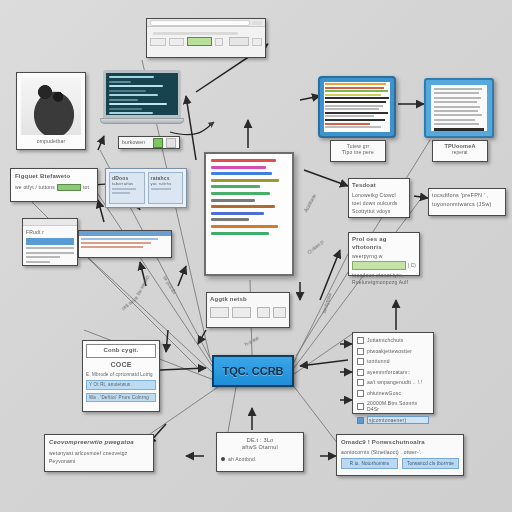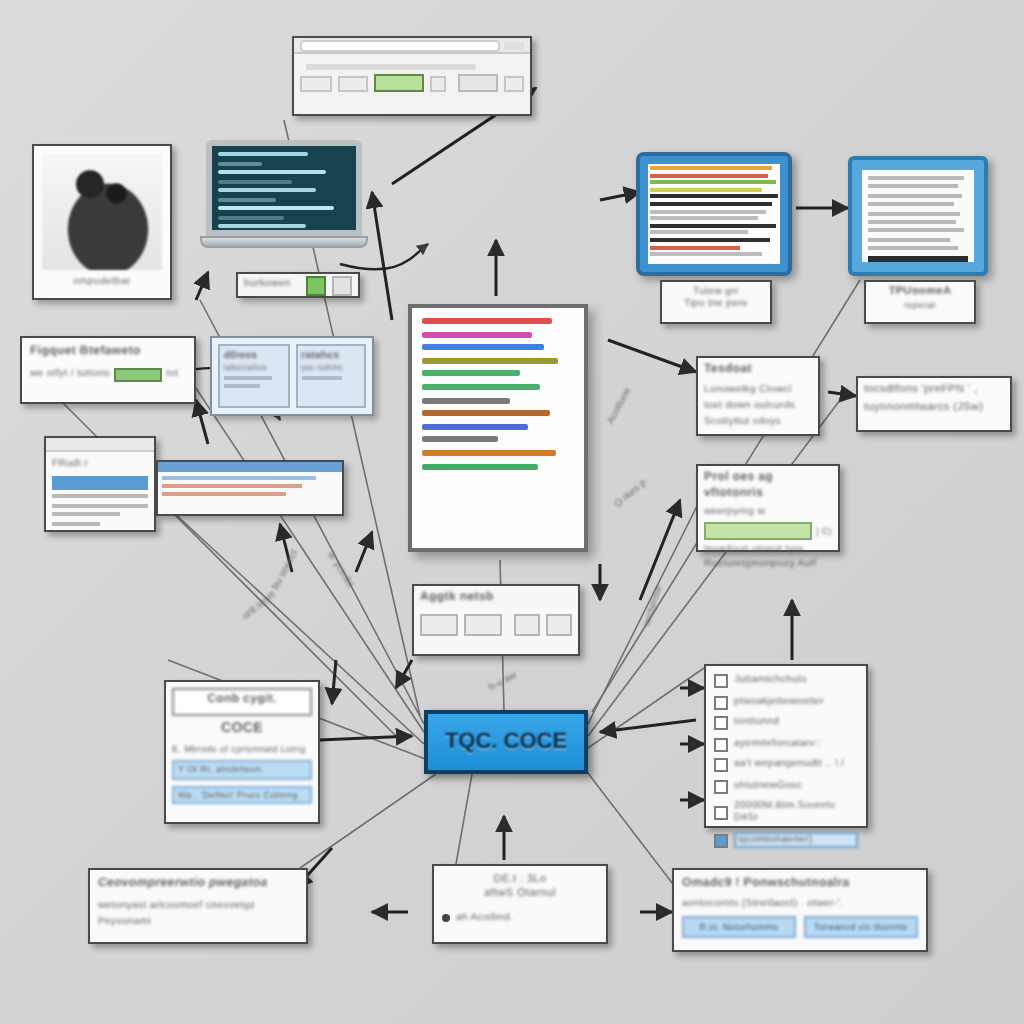--- a/index.html
+++ b/index.html
@@ -238,21 +238,21 @@
 
   <div class="elabel" style="left:120px;top:300px;transform:rotate(-38deg);">ortt.seyrt</div>
   <div class="elabel" style="left:300px;top:200px;transform:rotate(-62deg);">Acottuoe</div>
   <div class="elabel" style="left:306px;top:244px;transform:rotate(-40deg);">O rkes p</div>
   <div class="elabel" style="left:316px;top:300px;transform:rotate(-72deg);">sectyrose</div>
   <div class="elabel" style="left:244px;top:338px;transform:rotate(-28deg);">h-u  aw</div>
   <div class="elabel" style="left:132px;top:282px;transform:rotate(-62deg);">bu seeect</div>
   <div class="elabel" style="left:160px;top:282px;transform:rotate(58deg);">te  yctctbt</div>
 
   <div class="node" id="hub">
-    <span>TQC. COCE</span>
+    <span>TQC. CCRB</span>
   </div>
 
   <div class="node card" id="browser">
     <div class="bwbar">
       <div class="bwurl"></div>
       <div style="width:10px;height:4px;background:#e0e0e0;"></div>
     </div>
     <div class="bwbody">
       <div class="bar" style="width:76%;background:#dadada;"></div>
       <div class="row">

